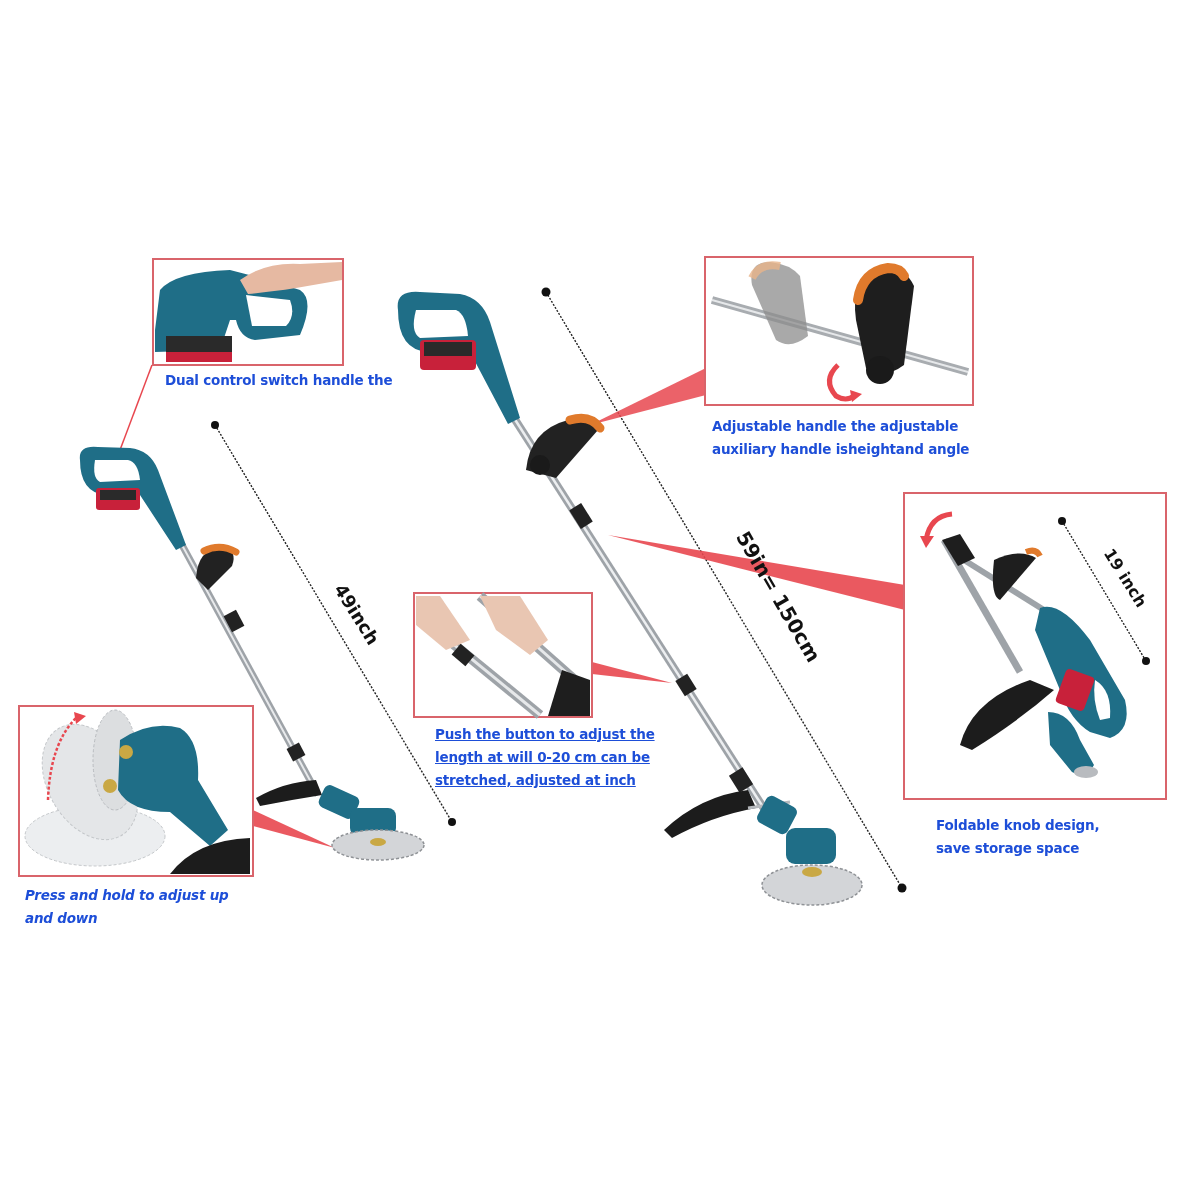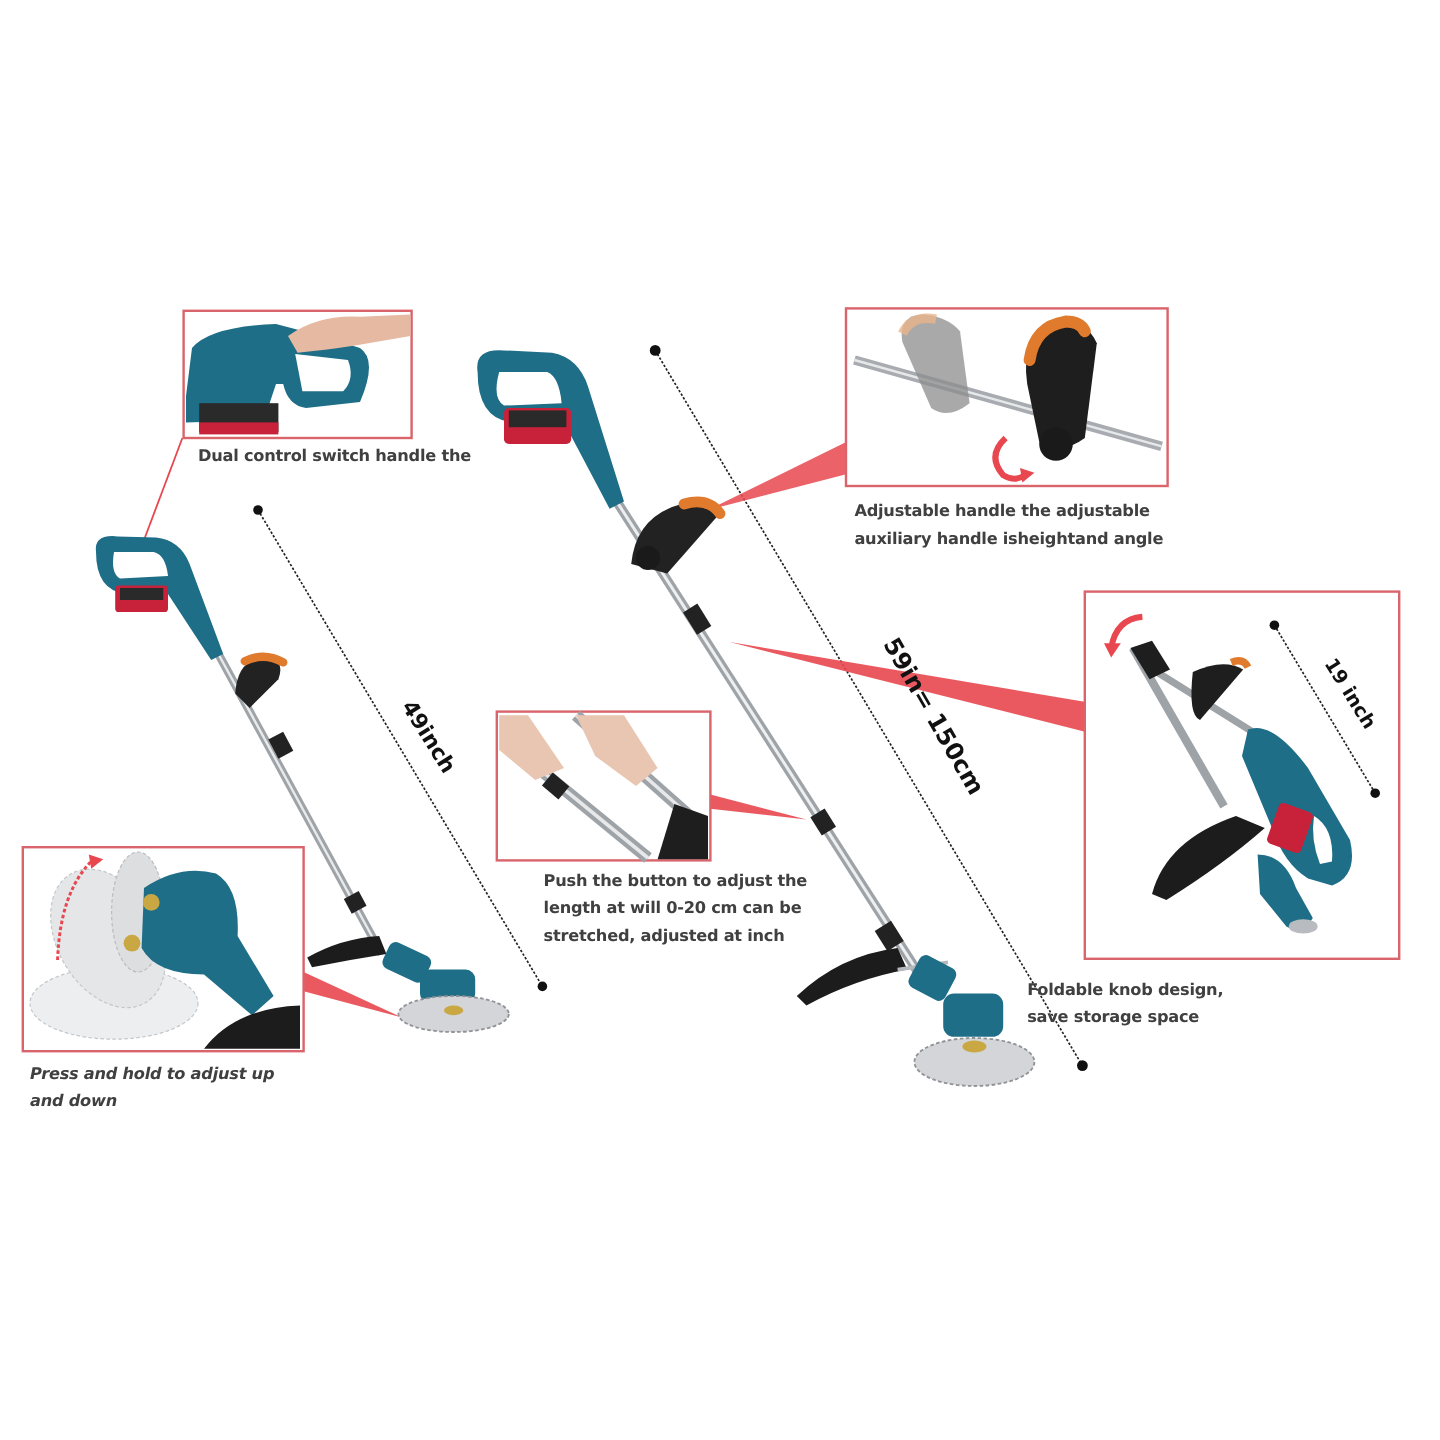--- a/index.html
+++ b/index.html
@@ -1,20 +1,20 @@
 <!DOCTYPE html>
 <html><head>
   <meta charset="utf-8">
   <style>
     html, body { margin: 0; padding: 0; background: #ffffff; }
     body { width: 1200px; height: 1200px; position: relative; overflow: hidden;
            font-family: "DejaVu Sans", sans-serif; }
     .canvas { position: absolute; left: 0; top: 0; width: 1200px; height: 1200px; }
     .caption { position: absolute; font-family: "DejaVu Sans", sans-serif; font-weight: bold;
-               font-size: 13.5px; line-height: 23px; color: #404040; letter-spacing: -0.2px; }
+               font-size: 13.5px; line-height: 23px; color: #1d4ed8; letter-spacing: -0.2px; }
     .measure { position: absolute; font-family: "DejaVu Sans", sans-serif; font-weight: bold;
                color: #111; white-space: nowrap; transform-origin: left top; }
   </style>
 </head>
 <body>
 
 <svg class="canvas" viewBox="0 0 1200 1200" xmlns="http://www.w3.org/2000/svg">
   <defs>
     <pattern id="teeth" width="6" height="6" patternUnits="userSpaceOnUse">
       <circle cx="3" cy="3" r="1" fill="#9a9a9a"></circle>
@@ -178,27 +178,27 @@
 
 <div class="caption" style="left:165px; top:369px;">
   <div>Dual control switch handle the</div>
 </div>
 
 <div class="caption" style="left:712px; top:415px;">
   <div>Adjustable handle the adjustable</div>
   <div>auxiliary handle isheightand angle</div>
 </div>
 
-<div class="caption" style="left:453px; top:723px;">
+<div class="caption" style="left:435px; top:723px;text-decoration:underline;">
   <div>Push the button to adjust the</div>
   <div>length at will 0-20 cm can be</div>
   <div>stretched, adjusted at inch</div>
 </div>
 
-<div class="caption" style="left:856px; top:814px;">
+<div class="caption" style="left:936px; top:814px;">
   <div>Foldable knob design,</div>
   <div>save storage space</div>
 </div>
 
 <div class="caption" style="left:25px; top:884px;font-style:italic;">
   <div>Press and hold to adjust up</div>
   <div>and down</div>
 </div>
 
 <div class="measure" style="left:348px; top:580px; font-size:18px; transform: rotate(58deg);">49inch</div>

